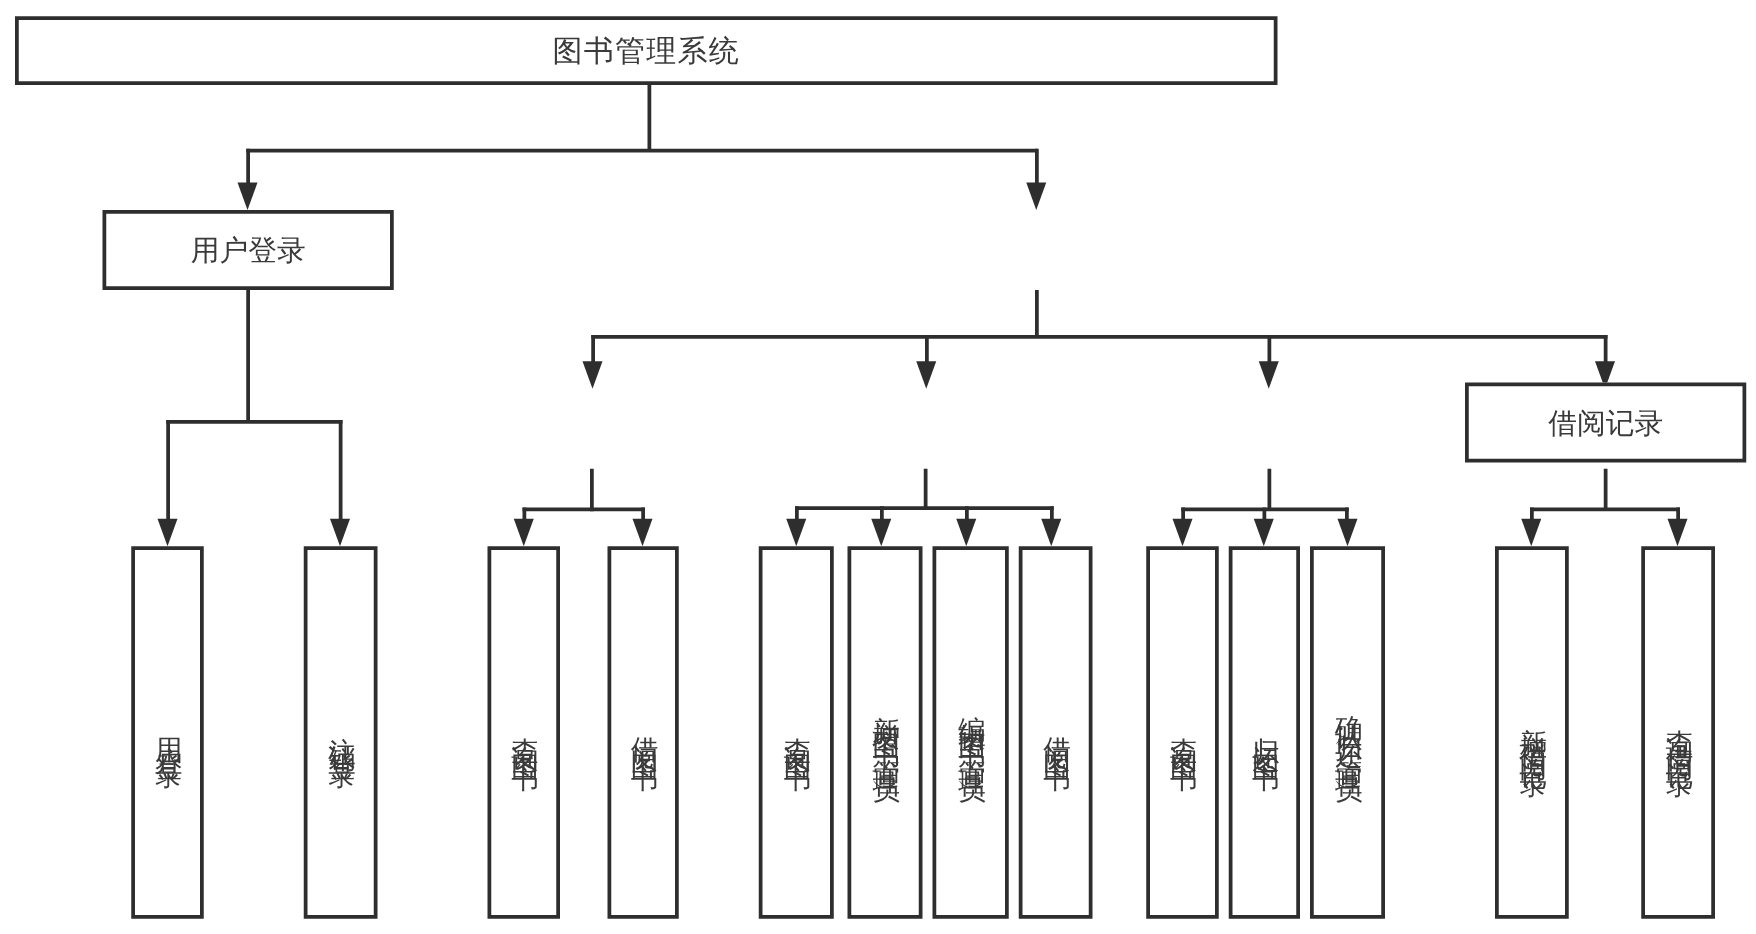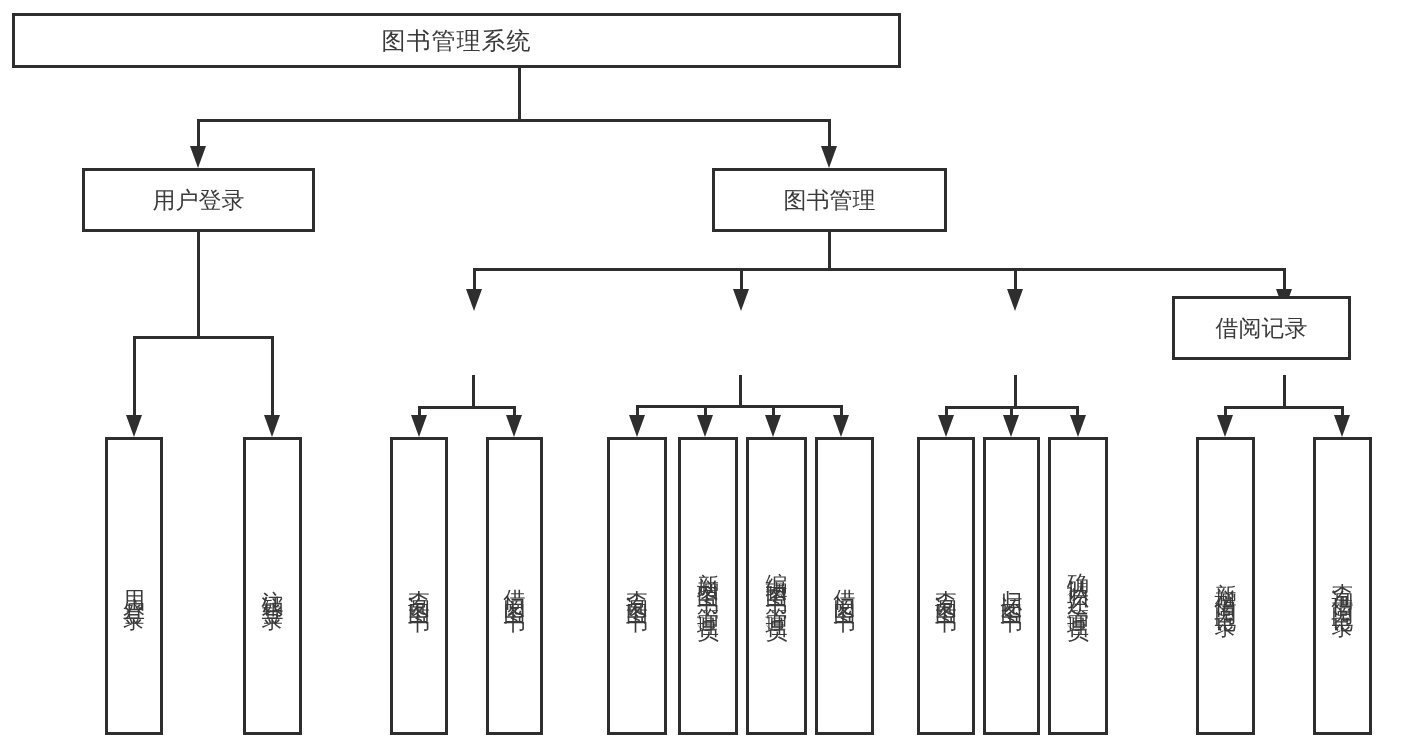--- a/index.html
+++ b/index.html
@@ -65,51 +65,50 @@
     font-size: 19px;
     color: #b4b4b4;
     letter-spacing: 1px;
   }
 </style>
 </head>
 <body>
 
 <div id="canvas">
 
-  <div class="box lvl1" style="left:12px; top:13px; width:889px; height:55px;">图书管理系统</div>
+  <div class="box lvl1" style="left:12px; top:13px; width:1010px; height:55px;">图书管理系统</div>
 
   <div class="vline" style="left:518px; top:68px; height:52px;"></div>
   <div class="hline" style="left:197px; top:119px; width:633px;"></div>
   <div class="vline" style="left:197px; top:119px; height:30px;"></div>
   <div class="vline" style="left:828px; top:119px; height:30px;"></div>
   <div class="arr" style="left:190px; top:146px;"></div>
   <div class="arr" style="left:821px; top:146px;"></div>
 
   <div class="box" style="left:82px; top:168px; width:233px; height:64px;">用户登录</div>
-  <div class="box" style="left:712px; top:168px; width:235px; height:64px;">图书管理</div>
 
   <div class="vline" style="left:197px; top:232px; height:106px;"></div>
   <div class="hline" style="left:133px; top:336px; width:141px;"></div>
   <div class="vline" style="left:133px; top:336px; height:80px;"></div>
   <div class="vline" style="left:271px; top:336px; height:80px;"></div>
   <div class="arr" style="left:126px; top:415px;"></div>
   <div class="arr" style="left:264px; top:415px;"></div>
 
   <div class="vline" style="left:828px; top:232px; height:38px;"></div>
   <div class="hline" style="left:473px; top:268px; width:813px;"></div>
   <div class="vline" style="left:473px; top:268px; height:24px;"></div>
   <div class="vline" style="left:740px; top:268px; height:24px;"></div>
   <div class="vline" style="left:1014px; top:268px; height:24px;"></div>
   <div class="vline" style="left:1283px; top:268px; height:24px;"></div>
   <div class="arr" style="left:466px; top:289px;"></div>
   <div class="arr" style="left:733px; top:289px;"></div>
   <div class="arr" style="left:1007px; top:289px;"></div>
   <div class="arr" style="left:1276px; top:289px;"></div>
 
-  <div class="box" style="left:1172px; top:296px; width:179px; height:64px;text-align:center;">借阅记录</div>
+  <div class="box" style="left:1172px; top:306px; width:225px; height:64px;text-align:center;">借阅记录</div>
 
   <div class="vline" style="left:472px; top:375px; height:34px;"></div>
   <div class="hline" style="left:418px; top:406px; width:98px;"></div>
   <div class="vline" style="left:418px; top:406px; height:10px;"></div>
   <div class="vline" style="left:513px; top:406px; height:10px;"></div>
   <div class="arr" style="left:411px; top:415px;"></div>
   <div class="arr" style="left:506px; top:415px;"></div>
 
   <div class="vline" style="left:739px; top:375px; height:33px;"></div>
   <div class="hline" style="left:636px; top:405px; width:207px;"></div>

